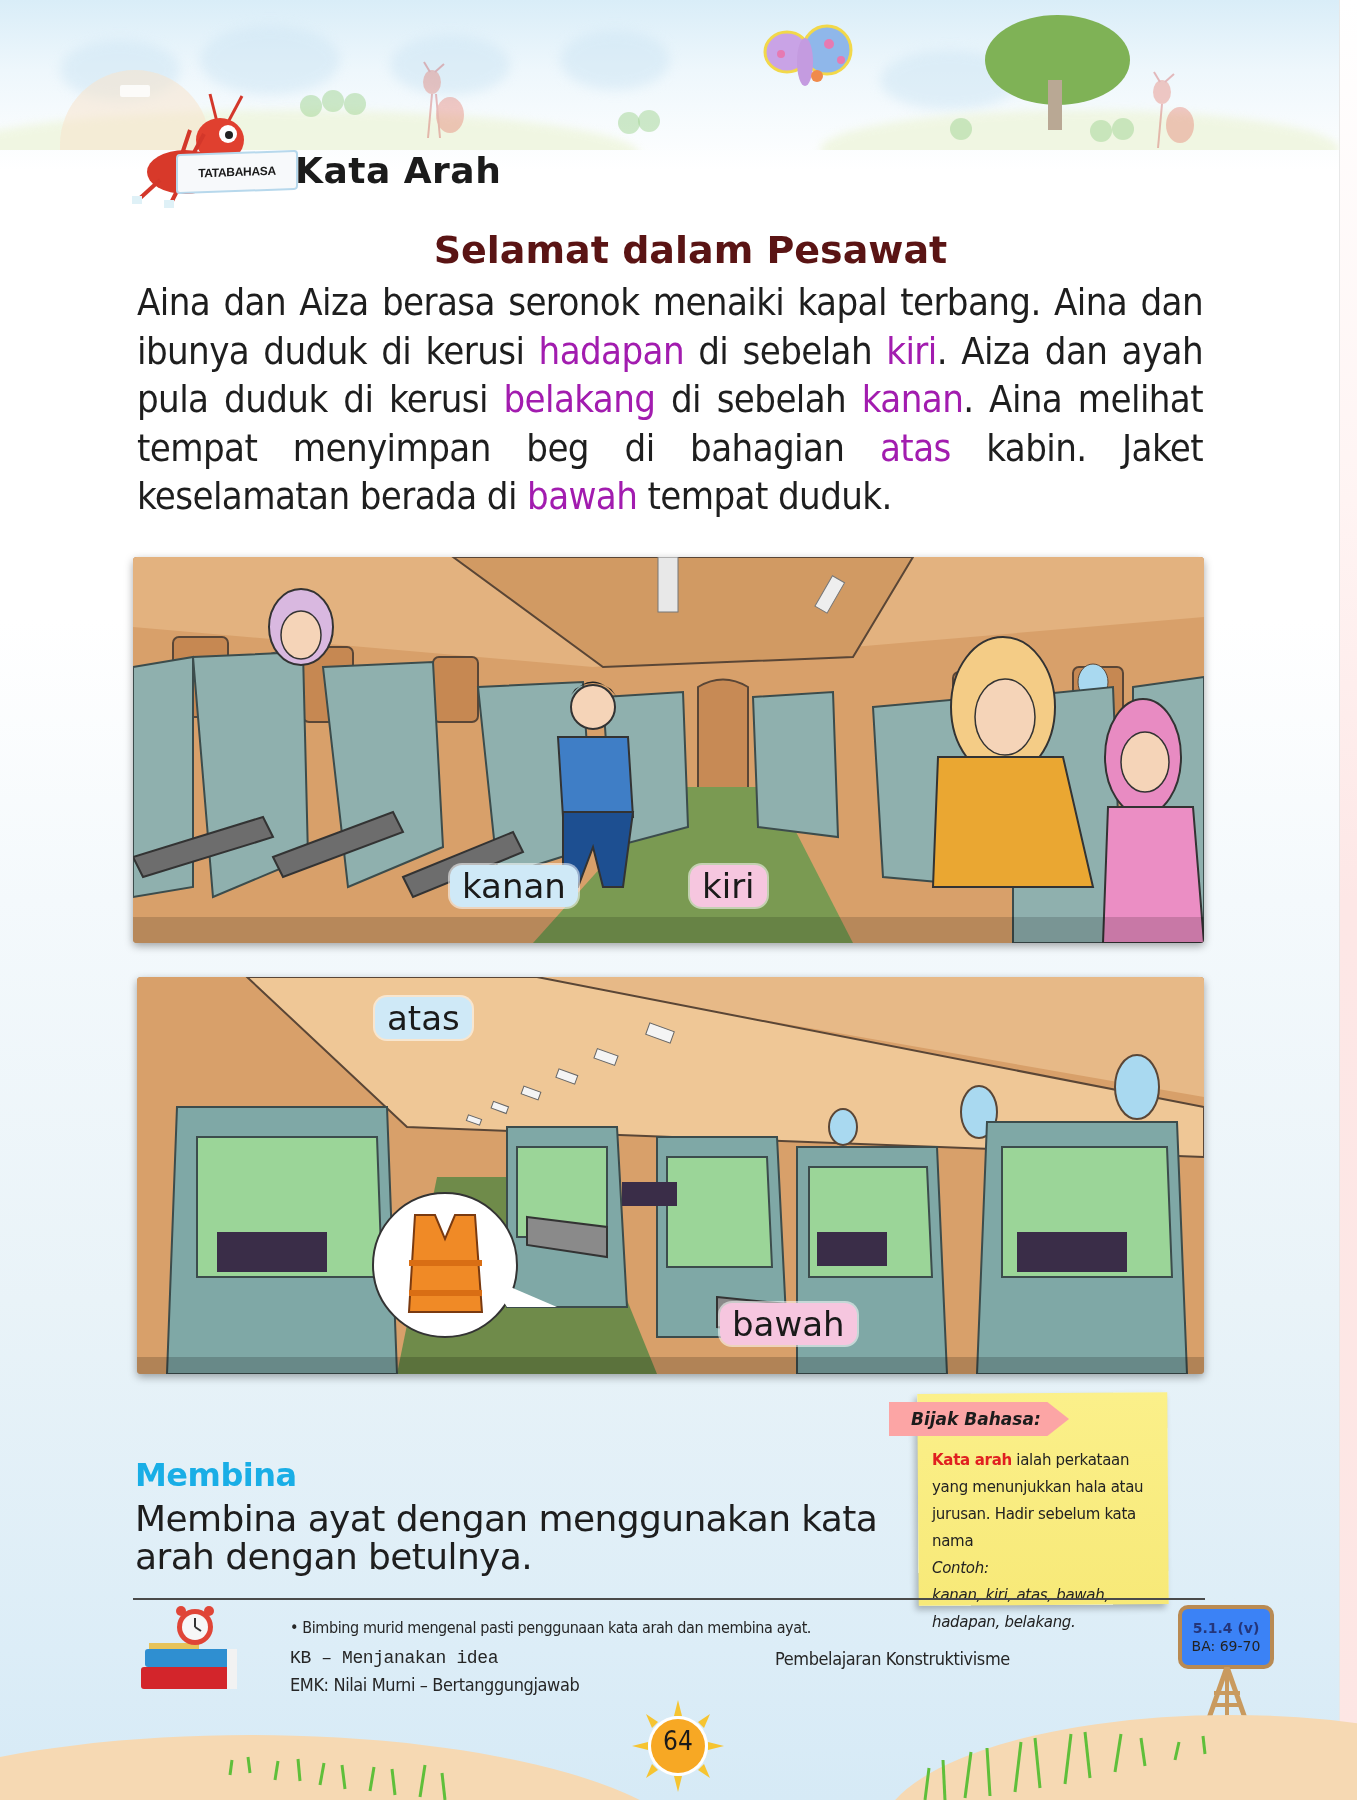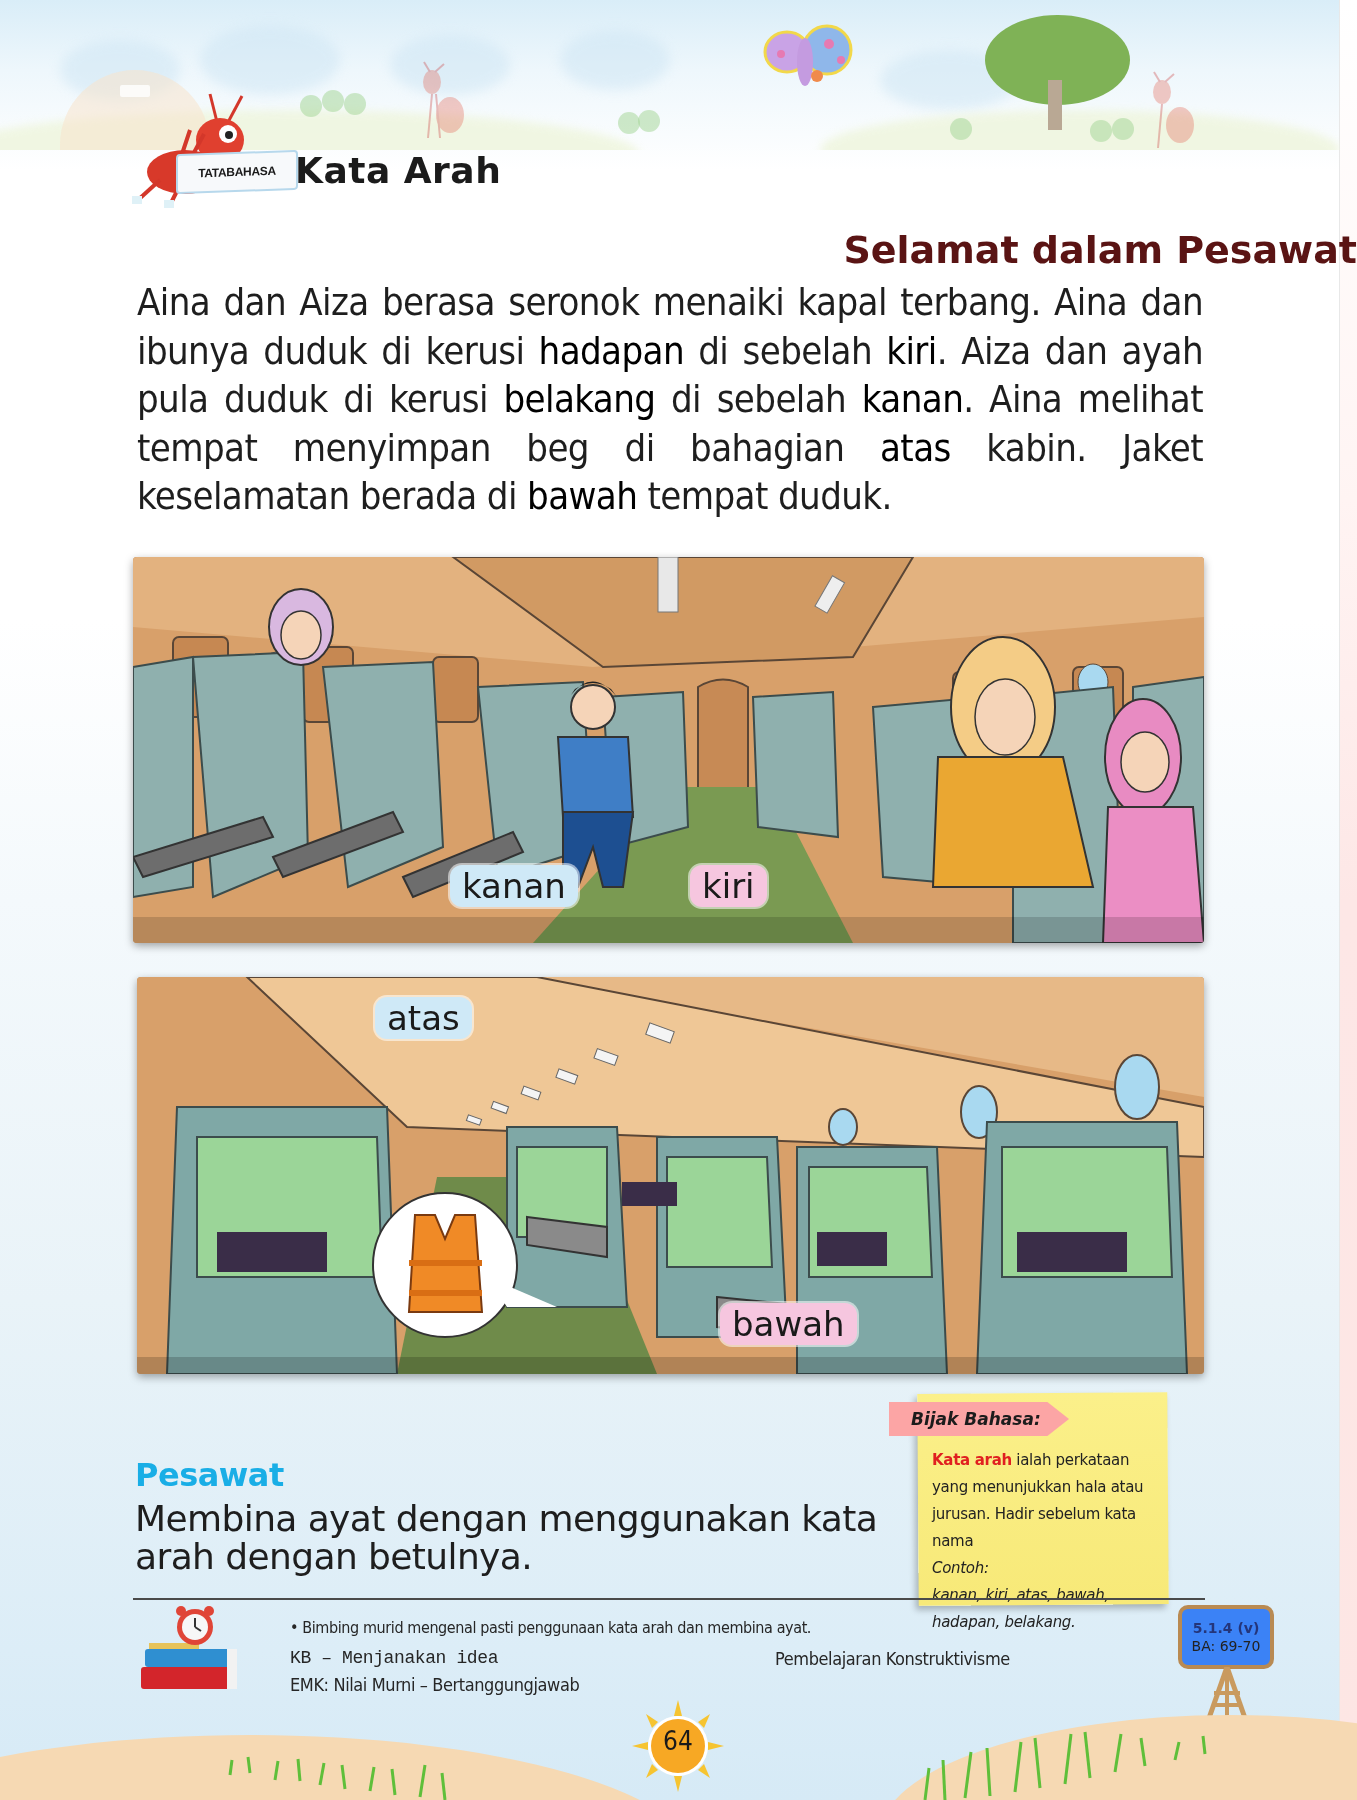--- a/index.html
+++ b/index.html
@@ -37,29 +37,29 @@
     font-family: "Liberation Sans", sans-serif; font-weight: bold; font-size: 12px; letter-spacing: -0.3px; color: #1a1a1a;
     transform: skewY(-2deg);
   }
   .section-title {
     position: absolute; left: 165px; top: 60px;
     font-family: "DejaVu Sans", sans-serif; font-weight: bold; font-size: 36px; color: #1b1b1b; letter-spacing: 0.5px;
   }
 
   
   .story-title {
-    position: absolute; left: 0; top: 228px; width: 1357px; text-align: right;
+    position: absolute; left: 0; top: 228px; width: 1357px; text-align: center;
     font-family: "DejaVu Sans", sans-serif; font-weight: bold; font-size: 38px; color: #5a1414; padding-left: 24px;
   }
   .story-body {
     position: absolute; left: 137px; top: 278px; width: 1066px;
     font-family: "DejaVu Sans Condensed", "DejaVu Sans", sans-serif; font-size: 38px; line-height: 48.5px;
     color: #1e1e1e; text-align: justify; letter-spacing: -0.6px;
   }
-  .kw { color: #000000; }
+  .kw { color: #a21caf; }
 
   
   .illus {
     position: absolute; overflow: hidden; border-radius: 4px;
     box-shadow: 0 3px 8px rgba(0,0,0,.35), inset 0 0 12px rgba(0,0,0,.25);
   }
   .illus-1 { left: 133px; top: 557px; width: 1071px; height: 386px; background: #d9a675; }
   .illus-2 { left: 137px; top: 977px; width: 1067px; height: 397px; background: #d9a675; }
   .illus svg { position: absolute; left: 0; top: 0; }
   .word-tag {
@@ -316,21 +316,21 @@
     <path d="M350 300 L420 330 L370 330 Z" fill="#fff"></path>
     <path d="M278 238 L298 238 L308 262 L318 238 L338 238 L345 335 L272 335 Z" fill="#f08a26" stroke="#7a3a10" stroke-width="2"></path>
     <rect x="272" y="283" width="73" height="6" fill="#d96e14"></rect>
     <rect x="272" y="313" width="73" height="6" fill="#d96e14"></rect>
     <rect x="0" y="380" width="1067" height="17" fill="rgba(0,0,0,.18)"></rect>
   </svg>
   <div class="word-tag tag-blue" style="left:238px;top:20px;">atas</div>
   <div class="word-tag tag-pink" style="left:583px;top:326px;">bawah</div>
 </div>
 
-<div class="activity-heading">Pesawat</div>
+<div class="activity-heading">Membina</div>
 <div class="activity-text">Membina ayat dengan menggunakan kata arah dengan betulnya.</div>
 
 <div class="note"></div>
 <div class="note-tag">Bijak Bahasa:</div>
 <div class="note-body">
   <span class="kw-strong">Kata arah</span><span> ialah perkataan yang menunjukkan hala atau jurusan. Hadir sebelum kata nama</span>
   <span class="ital">Contoh:</span>
   <span class="ital">kanan, kiri, atas, bawah, hadapan, belakang.</span>
 </div>
 

